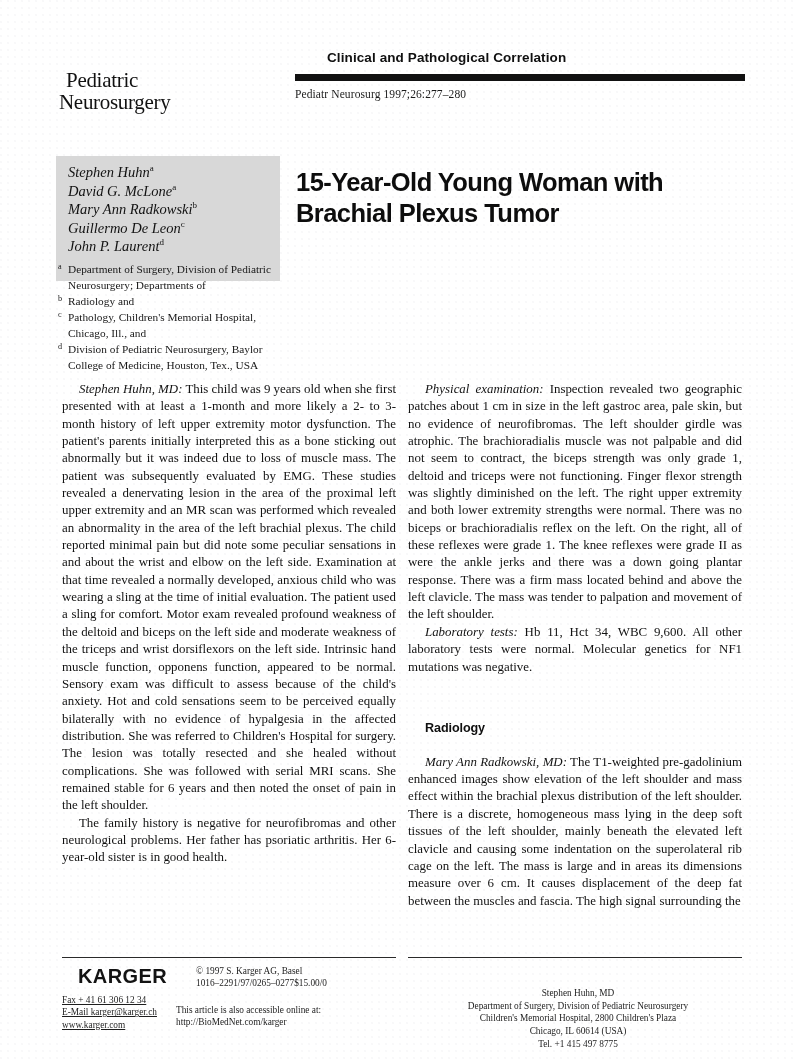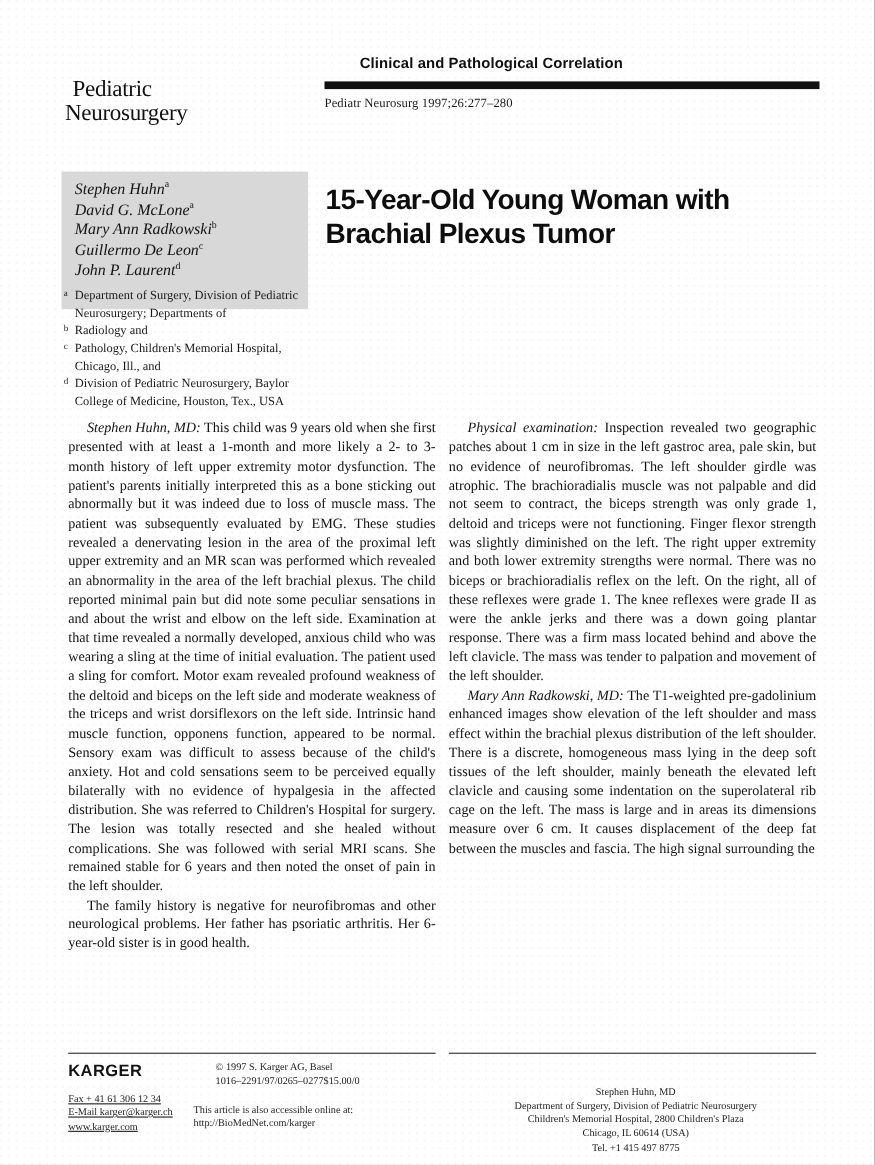--- a/index.html
+++ b/index.html
@@ -160,24 +160,24 @@
     position: absolute;
     height: 1.2px;
     background: #2a2a2a;
     top: 957px;
   }
   .footer-rule.left  { left: 62px;  width: 334px; }
   .footer-rule.right { left: 408px; width: 334px; }
 
   .karger-logo {
     position: absolute;
-    left: 62px;
+    left: 78px;
     top: 965px;
     font-family: "Liberation Sans", "DejaVu Sans", sans-serif;
-    font-size: 15px;
+    font-size: 20px;
     font-weight: bold;
     letter-spacing: 0.4px;
     color: #131313;
     text-align: center;
   }
   .karger-contact {
     position: absolute;
     left: 62px;
     top: 994px;
     width: 120px;
@@ -248,20 +248,22 @@
 
   <h1 class="article-title">15-Year-Old Young Woman with Brachial Plexus Tumor</h1>
 
   <div class="col col-left">
     <p><i>Stephen Huhn, MD:</i><span> This child was 9 years old when she first presented with at least a 1-month and more likely a 2- to 3-month history of left upper extremity motor dysfunction. The patient's parents initially interpreted this as a bone sticking out abnormally but it was indeed due to loss of muscle mass. The patient was subsequently evaluated by EMG. These studies revealed a denervating lesion in the area of the proximal left upper extremity and an MR scan was performed which revealed an abnormality in the area of the left brachial plexus. The child reported minimal pain but did note some peculiar sensations in and about the wrist and elbow on the left side. Examination at that time revealed a normally developed, anxious child who was wearing a sling at the time of initial evaluation. The patient used a sling for comfort. Motor exam revealed profound weakness of the deltoid and biceps on the left side and moderate weakness of the triceps and wrist dorsiflexors on the left side. Intrinsic hand muscle function, opponens function, appeared to be normal. Sensory exam was difficult to assess because of the child's anxiety. Hot and cold sensations seem to be perceived equally bilaterally with no evidence of hypalgesia in the affected distribution. She was referred to Children's Hospital for surgery. The lesion was totally resected and she healed without complications. She was followed with serial MRI scans. She remained stable for 6 years and then noted the onset of pain in the left shoulder.</span></p>
     <p><span>The family history is negative for neurofibromas and other neurological problems. Her father has psoriatic arthritis. Her 6-year-old sister is in good health.</span></p>
   </div>
 
   <div class="col col-right">
     <p><i>Physical examination:</i><span> Inspection revealed two geographic patches about 1 cm in size in the left gastroc area, pale skin, but no evidence of neurofibromas. The left shoulder girdle was atrophic. The brachioradialis muscle was not palpable and did not seem to contract, the biceps strength was only grade 1, deltoid and triceps were not functioning. Finger flexor strength was slightly diminished on the left. The right upper extremity and both lower extremity strengths were normal. There was no biceps or brachioradialis reflex on the left. On the right, all of these reflexes were grade 1. The knee reflexes were grade II as were the ankle jerks and there was a down going plantar response. There was a firm mass located behind and above the left clavicle. The mass was tender to palpation and movement of the left shoulder.</span></p>
+    <p><i>Laboratory tests:</i><span> Hb 11, Hct 34, WBC 9,600. All other laboratory tests were normal. Molecular genetics for NF1 mutations was negative.</span></p>
+    <h2 class="spaced-above">Radiology</h2>
     <p><i>Mary Ann Radkowski, MD:</i><span> The T1-weighted pre-gadolinium enhanced images show elevation of the left shoulder and mass effect within the brachial plexus distribution of the left shoulder. There is a discrete, homogeneous mass lying in the deep soft tissues of the left shoulder, mainly beneath the elevated left clavicle and causing some indentation on the superolateral rib cage on the left. The mass is large and in areas its dimensions measure over 6 cm. It causes displacement of the deep fat between the muscles and fascia. The high signal surrounding the</span></p>
   </div>
 
   <div class="footer-rule left"></div>
   <div class="footer-rule right"></div>
 
   <div class="karger-logo">KARGER</div>
   <div class="karger-contact">
     <div>Fax + 41 61 306 12 34</div>
     <div>E-Mail karger@karger.ch</div>

